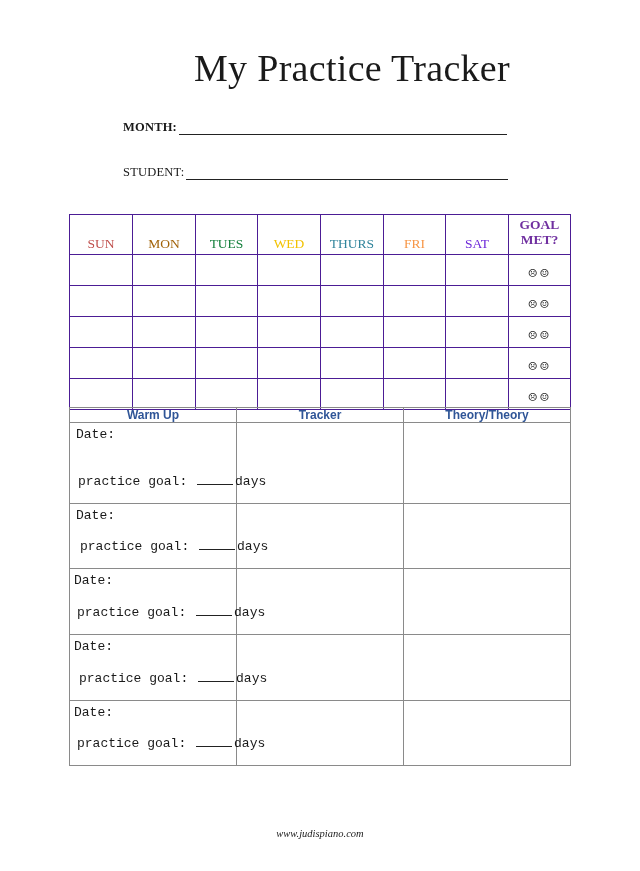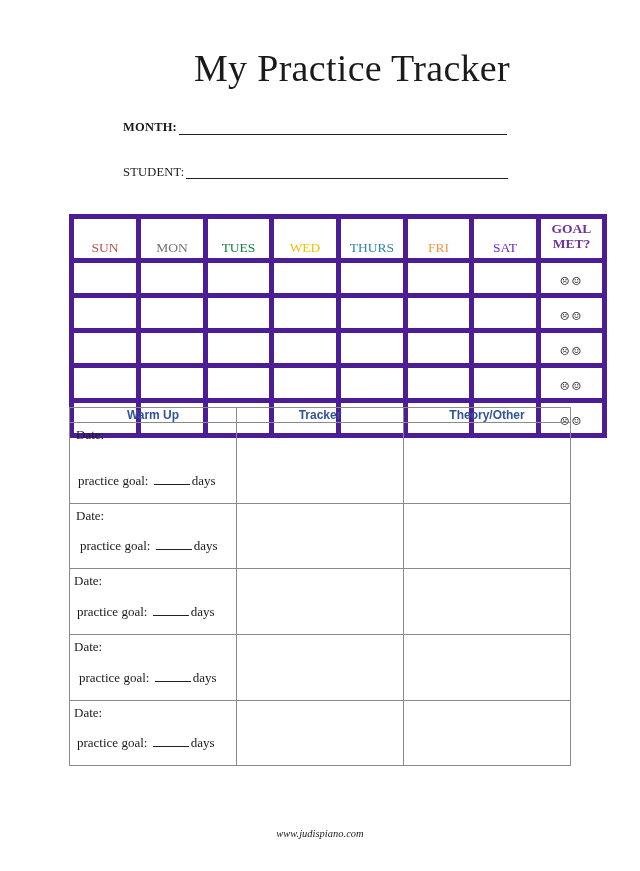--- a/index.html
+++ b/index.html
@@ -5,37 +5,37 @@
   html, body { margin:0; padding:0; background:#ffffff; }
   body { width:640px; height:871px; position:relative; overflow:hidden;
          font-family: "DejaVu Serif", "Liberation Serif", serif; color:#1a1a1a; }
   .title { position:absolute; left:0; top:46px; width:640px; text-align:center;
            font-family:Liberation Serif, serif; font-size:38px; letter-spacing:0.3px;padding-left:32px; }
   .field { position:absolute; left:123px; font-family:"Liberation Serif", serif; font-size:13px;
            font-variant: small-caps; display:flex; align-items:flex-end; }
   .field .lbl { text-transform:uppercase; font-size:12.5px; letter-spacing:0.2px; }
   .field .line { border-bottom:1px solid #222; height:12px; margin-left:2px; }
   #month { top:120px;font-weight:bold; }
-  #student { top:165px;align-items:center; }
+  #student { top:165px; }
 
   .week { position:absolute; left:69px; top:214px; border-collapse:collapse; }
-  .week td { border:5px solid #4c1d95; padding:0; }
+  .week td { border:1px solid #4c1d95; padding:0; }
   .week .hdr td { height:37px; text-align:center; vertical-align:bottom;
                   font-family:"Liberation Serif", serif; font-size:13.5px; padding-bottom:2px; }
   .week .row td { height:30px; }
   .week td.goal { text-align:center; }
   .goalhdr { font-family:"Liberation Sans", sans-serif; font-weight:bold; font-size:10.5px;
              color:#7030a0; line-height:15px; vertical-align:top !important; padding-top:2px !important; padding-bottom:0 !important; }
   .faces { font-size:11px; color:#222; letter-spacing:2px; padding-top:8px; display:inline-block; }
 
   .log { position:absolute; left:69px; top:407px; border-collapse:collapse; }
   .log td { border:1px solid #8a8a8a; padding:0; vertical-align:top; }
   .log .h td { height:14px; text-align:center; font-family:"Liberation Sans", sans-serif;
                font-weight:bold; font-size:12px; color:#2f5597; line-height:14px;margin-top:20px; }
-  .log .wu { position:relative; font-family:Liberation Serif, serif; font-size:13px; }
+  .log .wu { position:relative; font-family:Liberation Mono, monospace; font-size:13px; }
   .log .wu .date { position:absolute; left:6px; top:4px; }
   .log .wu .goal { position:absolute; left:8px; bottom:14px; white-space:nowrap; }
   .blank { display:inline-block; width:36px; border-bottom:1px solid #222; height:10px; margin:0 2px; }
 
   .footer { position:absolute; left:0; top:828px; width:640px; text-align:center;
             font-family:"Liberation Serif", serif; font-style:italic; font-size:10.5px; }
 </style>
 </head>
 <body>
 
@@ -47,21 +47,21 @@
 </div>
 <div class="field" id="student">
   <span class="lbl">STUDENT:</span>
   <span class="line" style="width:322px"></span>
 </div>
 
 <table class="week">
   <tbody>
       <tr class="hdr">
     <td style="width:62px"><span style="color:#c0504d">SUN</span></td>
-    <td style="width:62px"><span style="color:#737373">MON</span></td>
+    <td style="width:62px"><span style="color:#a16207">MON</span></td>
     <td style="width:61px"><span style="color:#15803d">TUES</span></td>
     <td style="width:62px"><span style="color:#f2c200">WED</span></td>
     <td style="width:62px"><span style="color:#31859c">THURS</span></td>
     <td style="width:61px"><span style="color:#f79646">FRI</span></td>
     <td style="width:62px"><span style="color:#6d28d9">SAT</span></td>
     <td style="width:61px" class="goalhdr">
       <div>GOAL</div>
       <div>MET?</div>
     </td>
   </tr>
@@ -116,21 +116,21 @@
     <td class="goal"><span class="faces">☹☺</span></td>
   </tr>
 </tbody>
   </table>
 
 <table class="log">
   <tbody>
       <tr class="h">
     <td style="width:166px">Warm Up</td>
     <td style="width:166px">Tracker</td>
-    <td style="width:166px">Theory/Other</td>
+    <td style="width:166px">Theory/Theory</td>
   </tr>
   <tr>
     <td class="wu" style="height:80px">
       <span class="date">Date:</span>
       <span class="goal"><span>practice goal:</span> <span class="blank"></span><span>days</span></span>
     </td>
     <td></td>
     <td></td>
   </tr>
   <tr>

